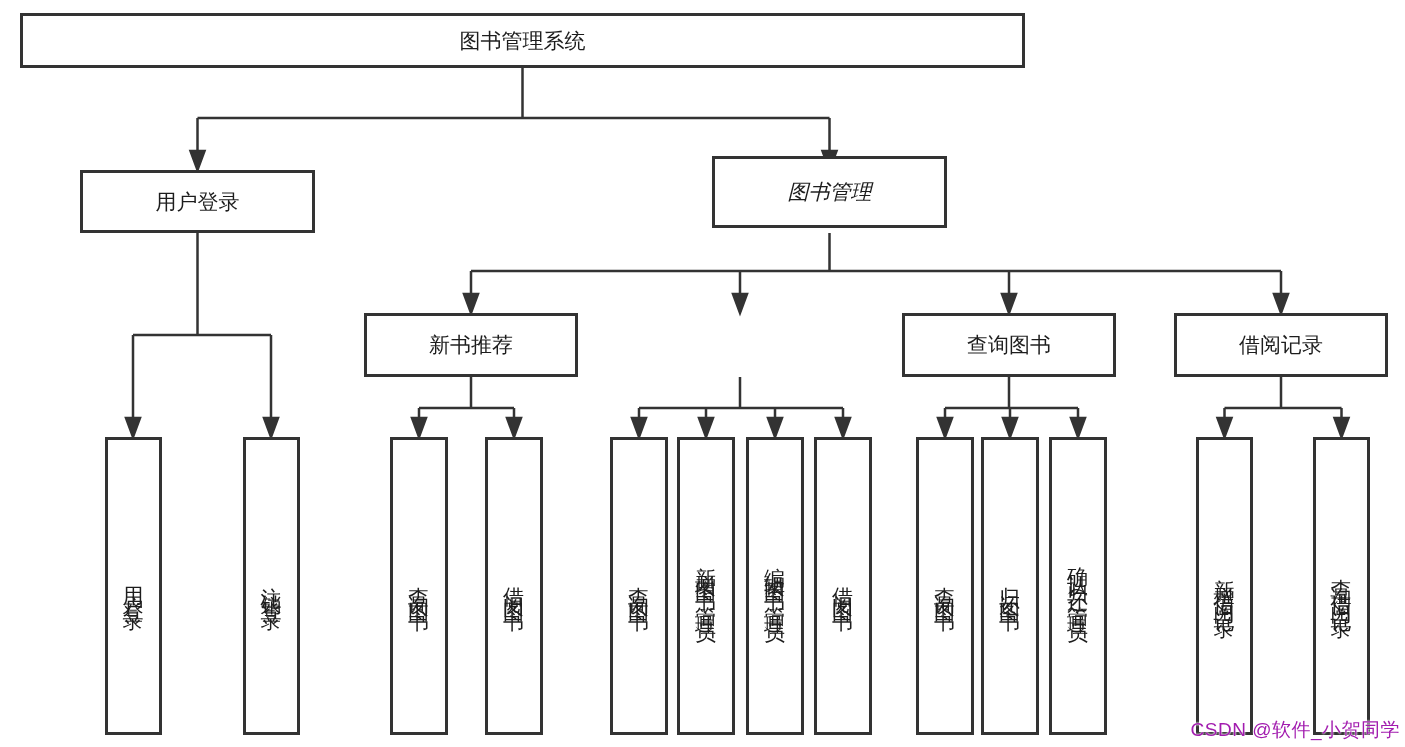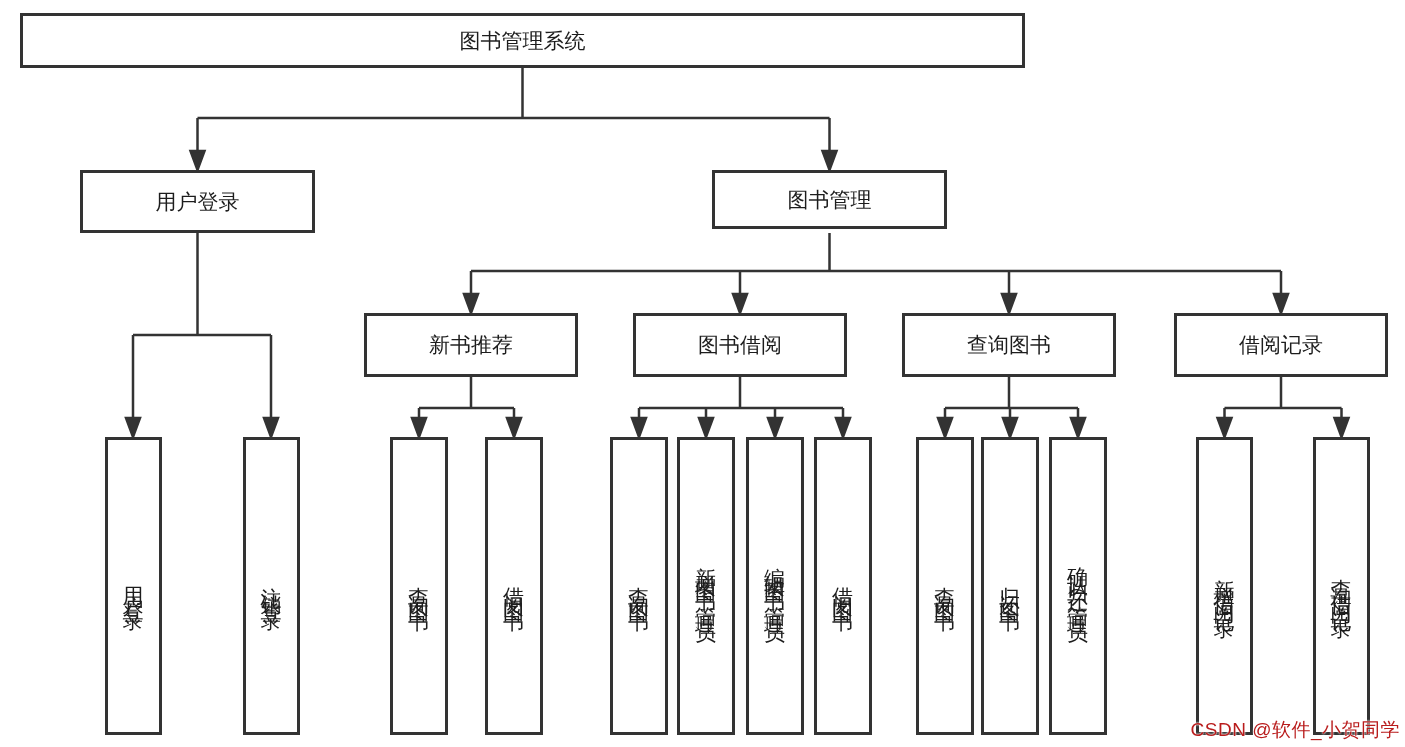--- a/index.html
+++ b/index.html
@@ -37,21 +37,21 @@
     letter-spacing: 8px;
     white-space: normal;
     line-height: 1;
   }
   .watermark {
     position: absolute;
     right: 5px;
     bottom: 4px;
     font-size: 19px;
     letter-spacing: 0.5px;
-    color: #b91c1c;
+    color: #a21caf;
     z-index: 3;
     text-shadow: 0 0 2px #ffffff, 0 0 2px #ffffff;
   }
 </style>
 </head>
 <body>
 
 <div class="stage">
 
   <svg class="connectors" viewBox="0 0 1405 747" xmlns="http://www.w3.org/2000/svg">
@@ -100,24 +100,23 @@
     <g stroke="#333333" stroke-width="2.5" fill="#333333">
       <path fill="none" d="M1281 377 V408 M1224.5 408 H1341.5 M1224.5 408 V420 M1341.5 408 V420"></path>
       <polygon points="1217.5,418 1231.5,418 1224.5,437"></polygon>
       <polygon points="1334.5,418 1348.5,418 1341.5,437"></polygon>
     </g>
   </svg>
 
   <div class="node" style="left:20px; top:13px; width:1005px; height:55px;">图书管理系统</div>
 
   <div class="node" style="left:80px; top:170px; width:235px; height:63px;">用户登录</div>
-  <div class="node" style="left:712px; top:170px; width:235px; height:59px;">图书管理</div>
+  <div class="node" style="left:712px; top:156px; width:235px; height:72px;font-style:italic;">图书管理</div>
 
   <div class="node" style="left:364px; top:313px; width:214px; height:64px;text-align:right;">新书推荐</div>
-  <div class="node" style="left:633px; top:313px; width:214px; height:64px;">图书借阅</div>
   <div class="node" style="left:902px; top:313px; width:214px; height:64px;">查询图书</div>
   <div class="node" style="left:1174px; top:313px; width:214px; height:64px;">借阅记录</div>
 
   <div class="node vnode" style="left:105px; top:437px; width:57px; height:298px;">用户登录</div>
   <div class="node vnode" style="left:243px; top:437px; width:57px; height:298px;">注销登录</div>
 
   <div class="node vnode" style="left:390px; top:437px; width:58px; height:298px;">查询图书</div>
   <div class="node vnode" style="left:485px; top:437px; width:58px; height:298px;">借阅图书</div>
 
   <div class="node vnode" style="left:610px; top:437px; width:58px; height:298px;">查询图书</div>

